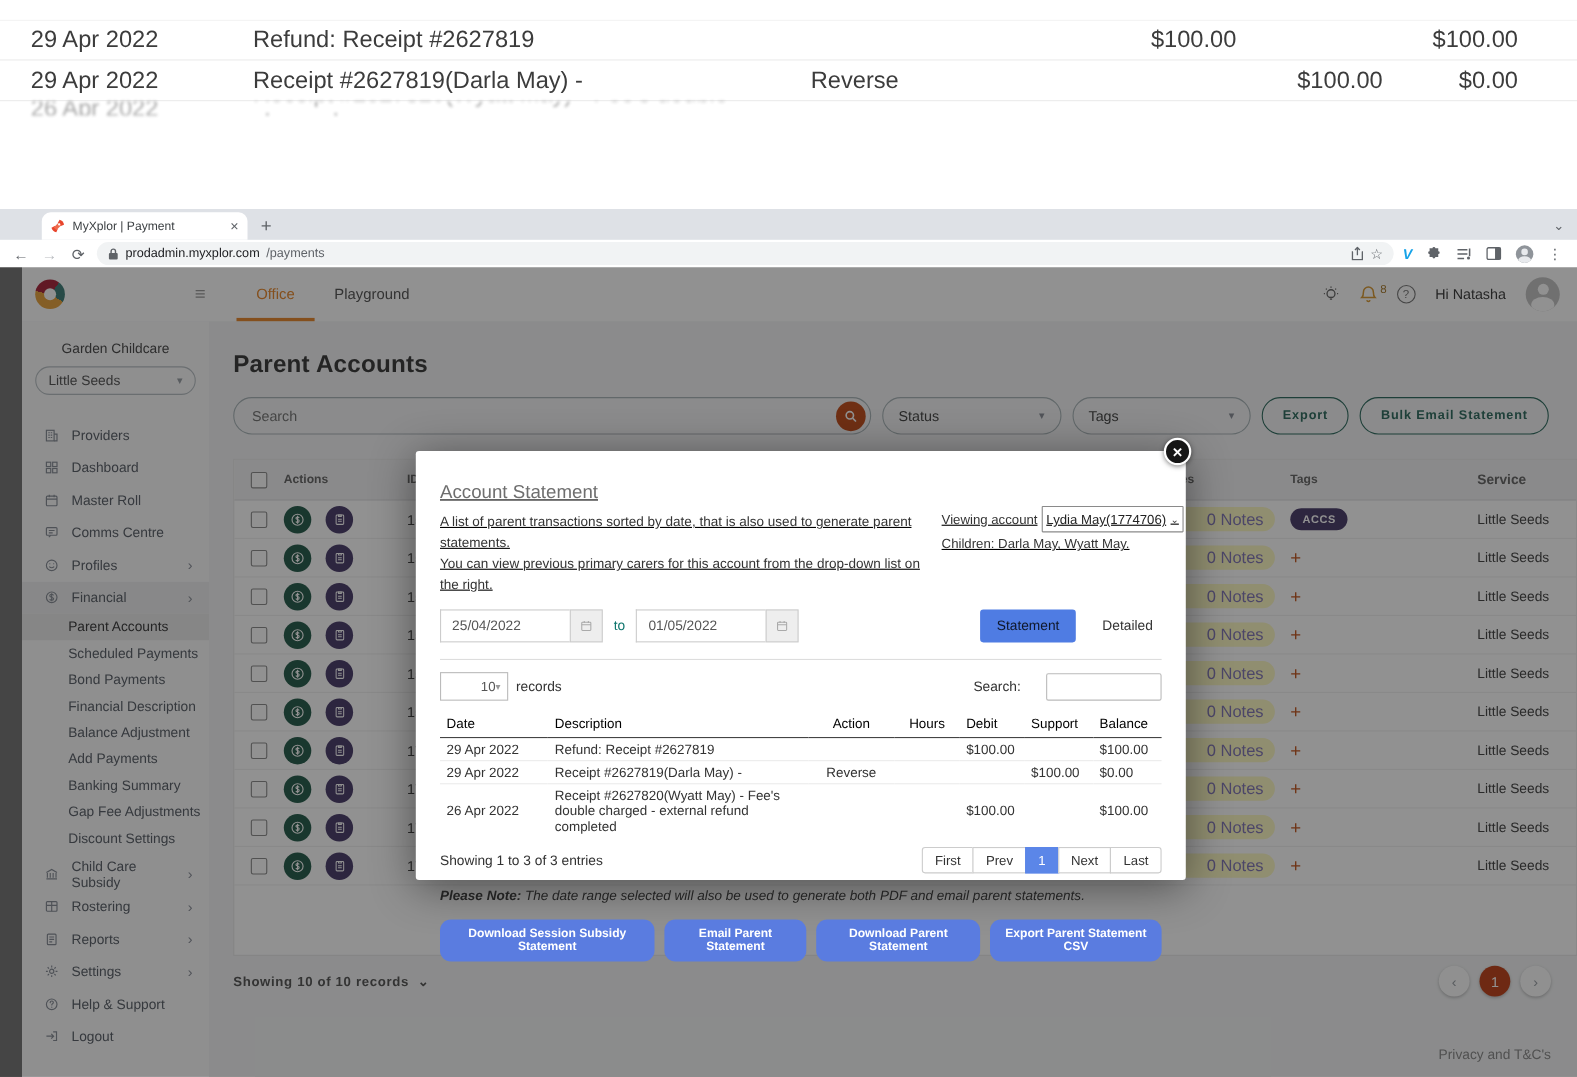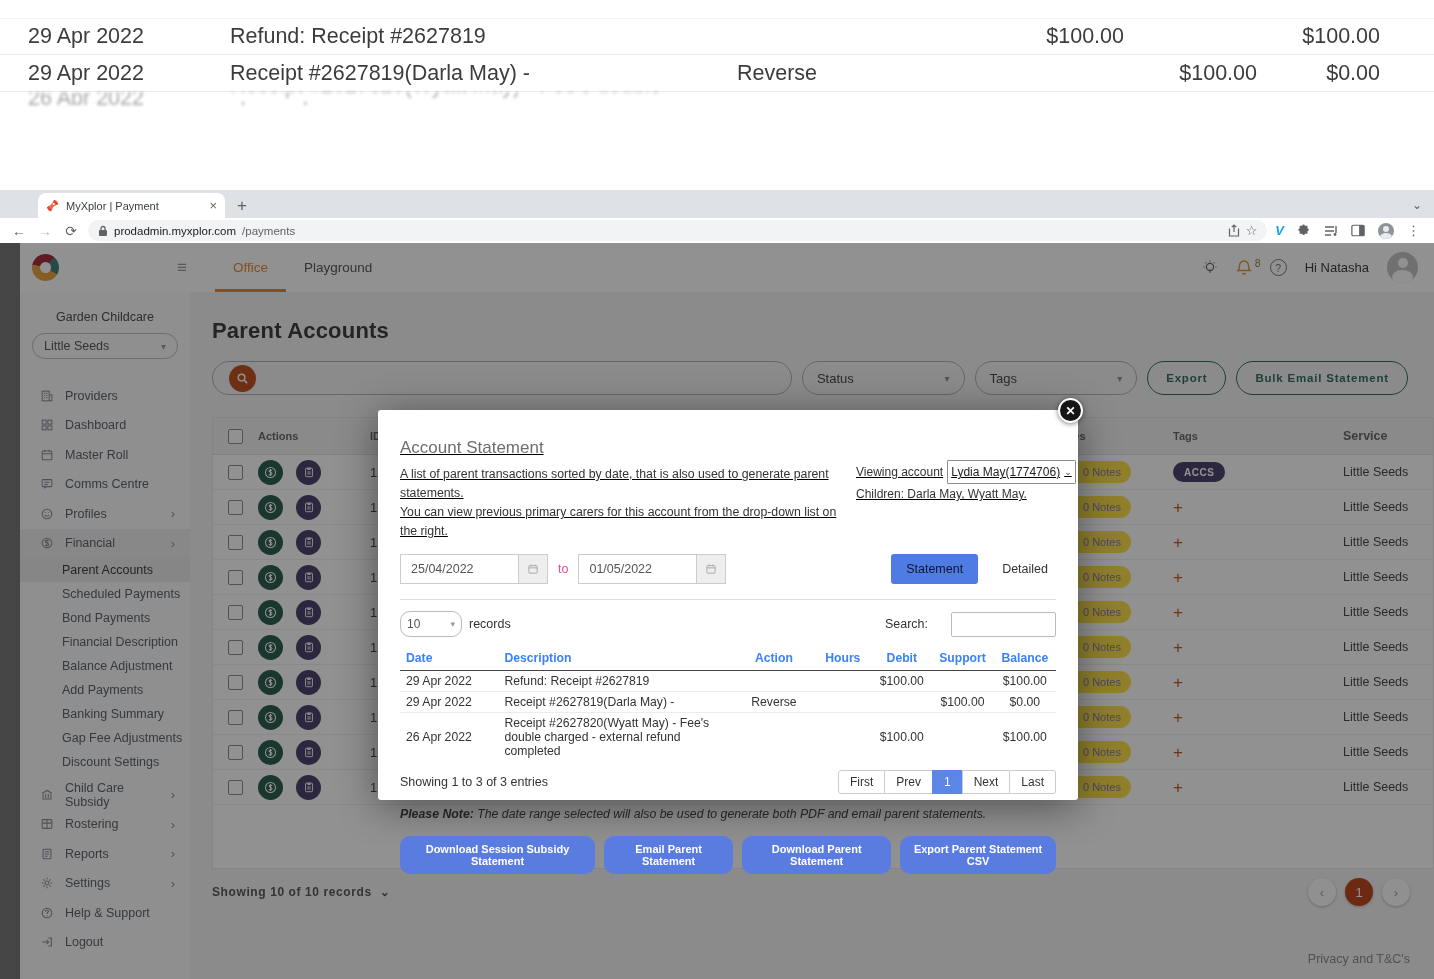--- a/index.html
+++ b/index.html
@@ -98,21 +98,21 @@
   .t-row { height:35px; display:flex; align-items:center; border-bottom:1px solid #f1f1f1; font-size:13px; color:#444; }
   .col-cb { width:45px; display:flex; justify-content:center; }
   .cbx { width:15px; height:15px; border:1.6px solid #8b8b8b; border-radius:2px; background:#fff; }
   .col-actions { width:112px; display:flex; align-items:center; gap:13px; }
   .circle-ic { width:25px; height:25px; border-radius:50%; display:flex; align-items:center; justify-content:center; }
   .circle-green { background:#265C4B; }
   .circle-purple { background:#4A3C6A; }
   .col-id { width:62px; }
   .col-sp { flex:1; }
   .col-notes { width:118px; }
-  .notes-pill { height:22px; border-radius:11px; background:#fde047; color:#8177B5; font-size:11px; display:inline-flex; align-items:center; gap:5px; padding:0 10px; }
+  .notes-pill { height:22px; border-radius:11px; background:#fef9c3; color:#8177B5; font-size:15px; display:inline-flex; align-items:center; gap:19px; padding:0 10px; }
   .col-tags { width:170px; }
   .tag-pill { height:20px; border-radius:10px; background:#4A3C6A; color:#fff; font-size:10px; font-weight:bold; letter-spacing:.5px; display:inline-flex; align-items:center; padding:0 11px; }
   .tag-plus { color:#C2571F; font-size:17px; line-height:1; }
   .col-service { width:90px; font-size:12.5px; white-space:nowrap; }
 
   .t-footer { height:42px; display:flex; align-items:center; margin-top:2px; }
   .showing-txt { font-size:12px; font-weight:bold; color:#555; letter-spacing:.6px; display:flex; gap:8px; align-items:center; }
   .pager { margin-left:auto; margin-right:24px; display:flex; align-items:center; gap:9px; }
   .pg-circle { width:28px; height:28px; border-radius:50%; background:#fdfdfd; box-shadow:0 1px 3px rgba(0,0,0,.25); color:#9aa0a6; font-size:13px; display:flex; align-items:center; justify-content:center; }
   .pg-circle.cur { background:#C0431A; color:#fff; font-size:13px; }
@@ -128,35 +128,35 @@
   .m-title { font-size:17px; color:#6e6e6e; font-weight:400; margin-bottom:7px; }
   .m-desc { font-size:12.3px; color:#333; line-height:1.55; width:452px; }
   .m-viewing { margin-left:auto; width:200px; font-size:12px; color:#333; line-height:1.7; padding-top:22px; }
   .view-row { display:flex; align-items:center; gap:4px; white-space:nowrap; }
   .view-select { border:1px solid #8a8a8a; border-radius:1px; font-size:12px; color:#222; padding:1px 3px; display:inline-flex; align-items:center; gap:4px; }
   .view-select .sel-caret { font-size:9px; color:#444; }
   .m-dates { display:flex; align-items:center; gap:8px; margin-top:13px; }
   .inp-group { display:flex; }
   .date-inp { width:118px; height:30px; border:1px solid #ccc; border-right:none; font-size:12.5px; color:#555; padding:0 10px; display:flex; align-items:center; }
   .date-addon { width:30px; height:30px; background:#eee; border:1px solid #ccc; display:flex; align-items:center; justify-content:center; color:#999; }
-  .to-label { font-size:12.5px; color:#ec4899; margin:0 2px; }
+  .to-label { font-size:12.5px; color:#0f766e; margin:0 2px; }
   .btn-statement { margin-left:auto; height:30px; background:#4F7CE3; color:#0f172a; font-size:12.5px; border:none; border-radius:3px; padding:0 15px; font-family:inherit; }
   .btn-detailed { font-size:12.5px; color:#333; margin-left:16px; margin-right:8px; background:none; border:none; font-family:inherit; }
   .m-hr { border:none; border-top:1px solid #ddd; margin-top:15px; }
   .m-controls { display:flex; align-items:center; margin-top:11px; }
-  .rec-select { width:62px; height:26px; border:1px solid #bbb; border-radius:10px; font-size:12px; color:#555; display:flex; align-items:center; justify-content:space-between; padding:0 6px; }
+  .rec-select { width:62px; height:26px; border:1px solid #bbb; border-radius:0; font-size:12px; color:#555; display:flex; align-items:center; justify-content:flex-end; padding:0 6px; }
   .rec-caret { font-size:9px; color:#999; }
   .rec-label { font-size:12.5px; color:#333; margin-left:7px; }
   .m-search { margin-left:auto; display:flex; align-items:center; gap:23px; font-size:12.5px; color:#333; }
   .m-search input { width:105px; height:25px; border:1px solid #bbb; border-radius:2px; font-family:inherit; padding:0 5px; font-size:12px; }
   .m-table { width:100%; border-collapse:collapse; margin-top:11px; font-size:12.2px; color:#333; }
-  .m-table th { font-weight:bold; color:#3b82f6; border-bottom:1.5px solid #444; padding:3px 6px 5px 6px; }
+  .m-table th { font-weight:normal; color:#000000; border-bottom:1.5px solid #444; padding:3px 6px 5px 6px; }
   .m-table td { padding:3px 6px; border-top:1px solid #ececec; vertical-align:middle; }
   .m-table tr:first-child td { border-top:none; }
-  .al { text-align:left; } .ac { text-align:center; } .ar { text-align:center; }
+  .al { text-align:left; } .ac { text-align:center; } .ar { text-align:left; }
   .cw-date { width:15%; } .cw-desc { width:36%; } .cw-act { width:12%; } .cw-hrs { width:9%; } .cw-deb { width:9%; } .cw-cre { width:9.5%; } .cw-bal { width:9.5%; }
   .m-paging { display:flex; align-items:center; margin-top:9px; }
   .entries-txt { font-size:12.5px; color:#333; }
   .pg-group { margin-left:auto; display:flex; }
   .pg-btn { border:1px solid #ccc; background:#fff; font-size:12px; color:#333; padding:4px 11px; margin-left:-1px; font-family:inherit; }
   .pg-btn:first-child { border-radius:3px 0 0 3px; margin-left:0; }
   .pg-btn:last-child { border-radius:0 3px 3px 0; }
   .pg-btn.active { background:#5B86E8; border-color:#5B86E8; color:#fff; }
   .m-note { margin-top:13px; font-size:12.3px; font-style:italic; color:#222; }
   .m-note b { font-weight:bold; }
@@ -426,20 +426,21 @@
             <span>Logout</span>
           </div>
         </div>
       </div>
 
       <div class="content">
         <div class="page-title">Parent Accounts</div>
 
         <div class="filter-row">
           <div class="search-pill">
+            <input placeholder="Search" style="">
             <span class="search-btn">
               <svg width="13" height="13" viewBox="0 0 14 14" fill="none" stroke="#fff" stroke-width="1.6">
                   <circle cx="6" cy="6" r="3.6"></circle>
                   <path d="M9 9l3 3"></path>
                 </svg>
             </span>
           </div>
           <div class="drop-pill">
             <span>Status</span>
             <span class="pill-caret">▾</span>

